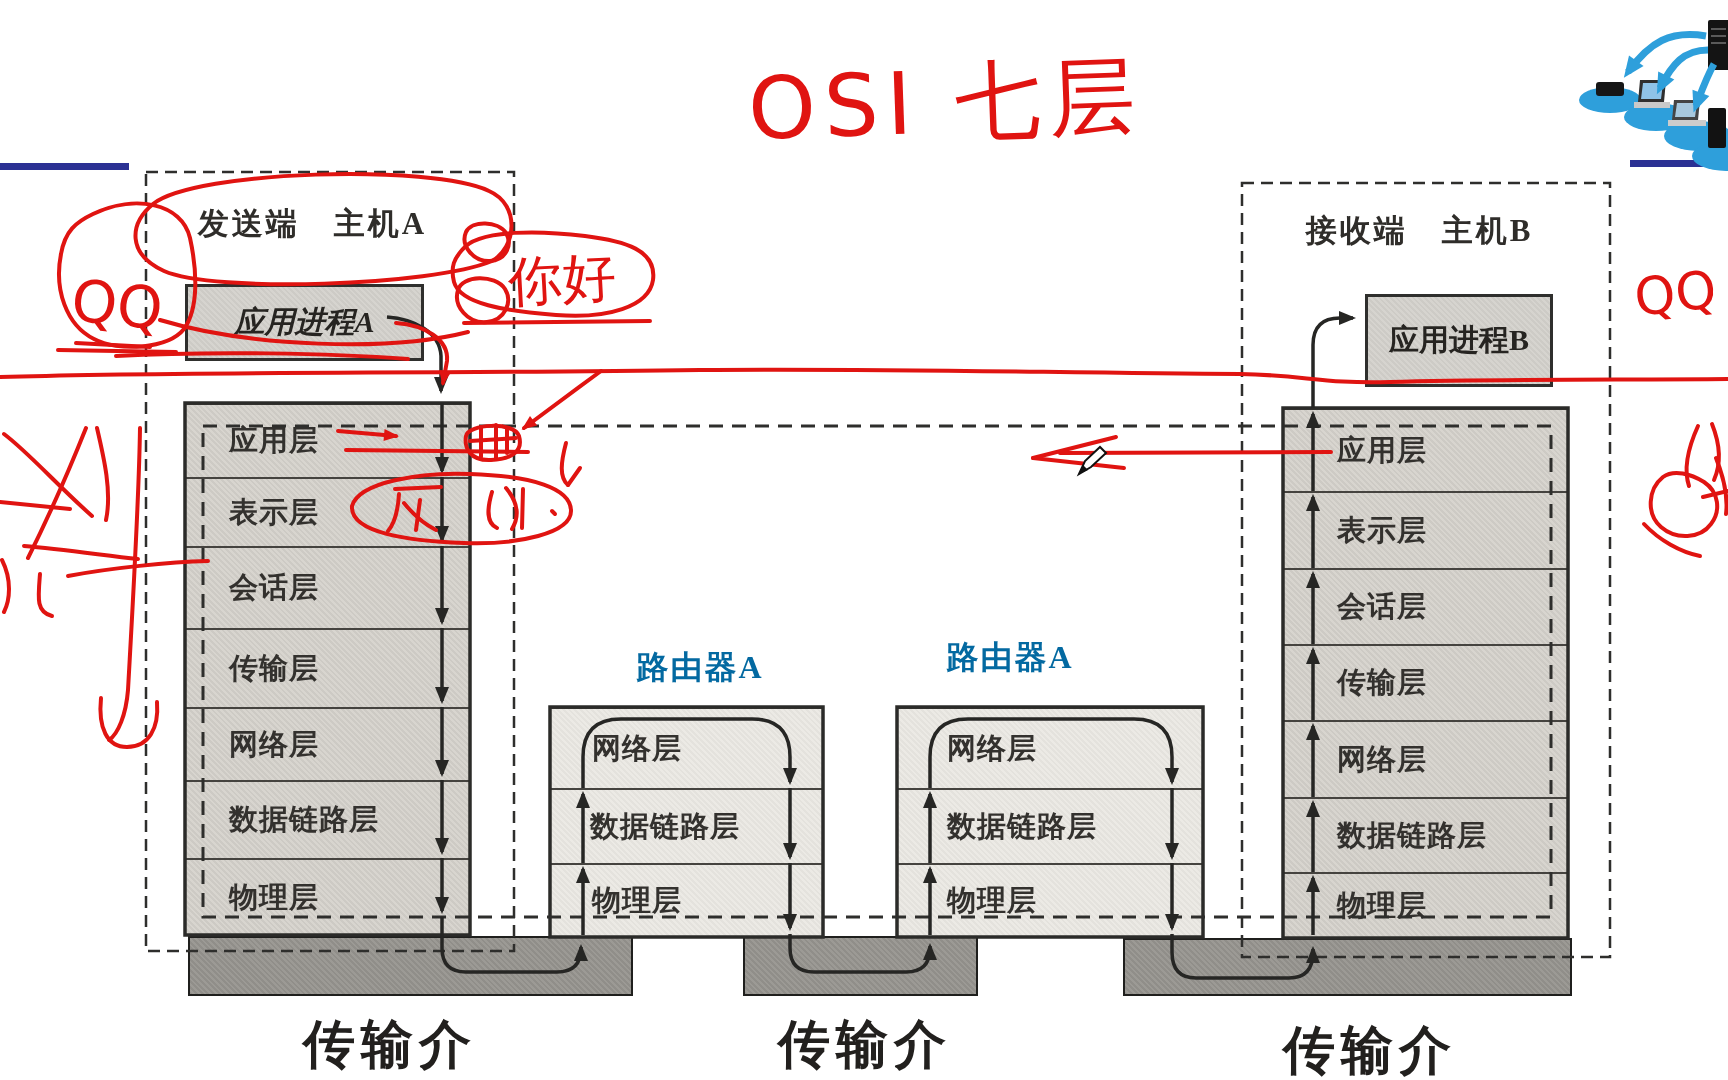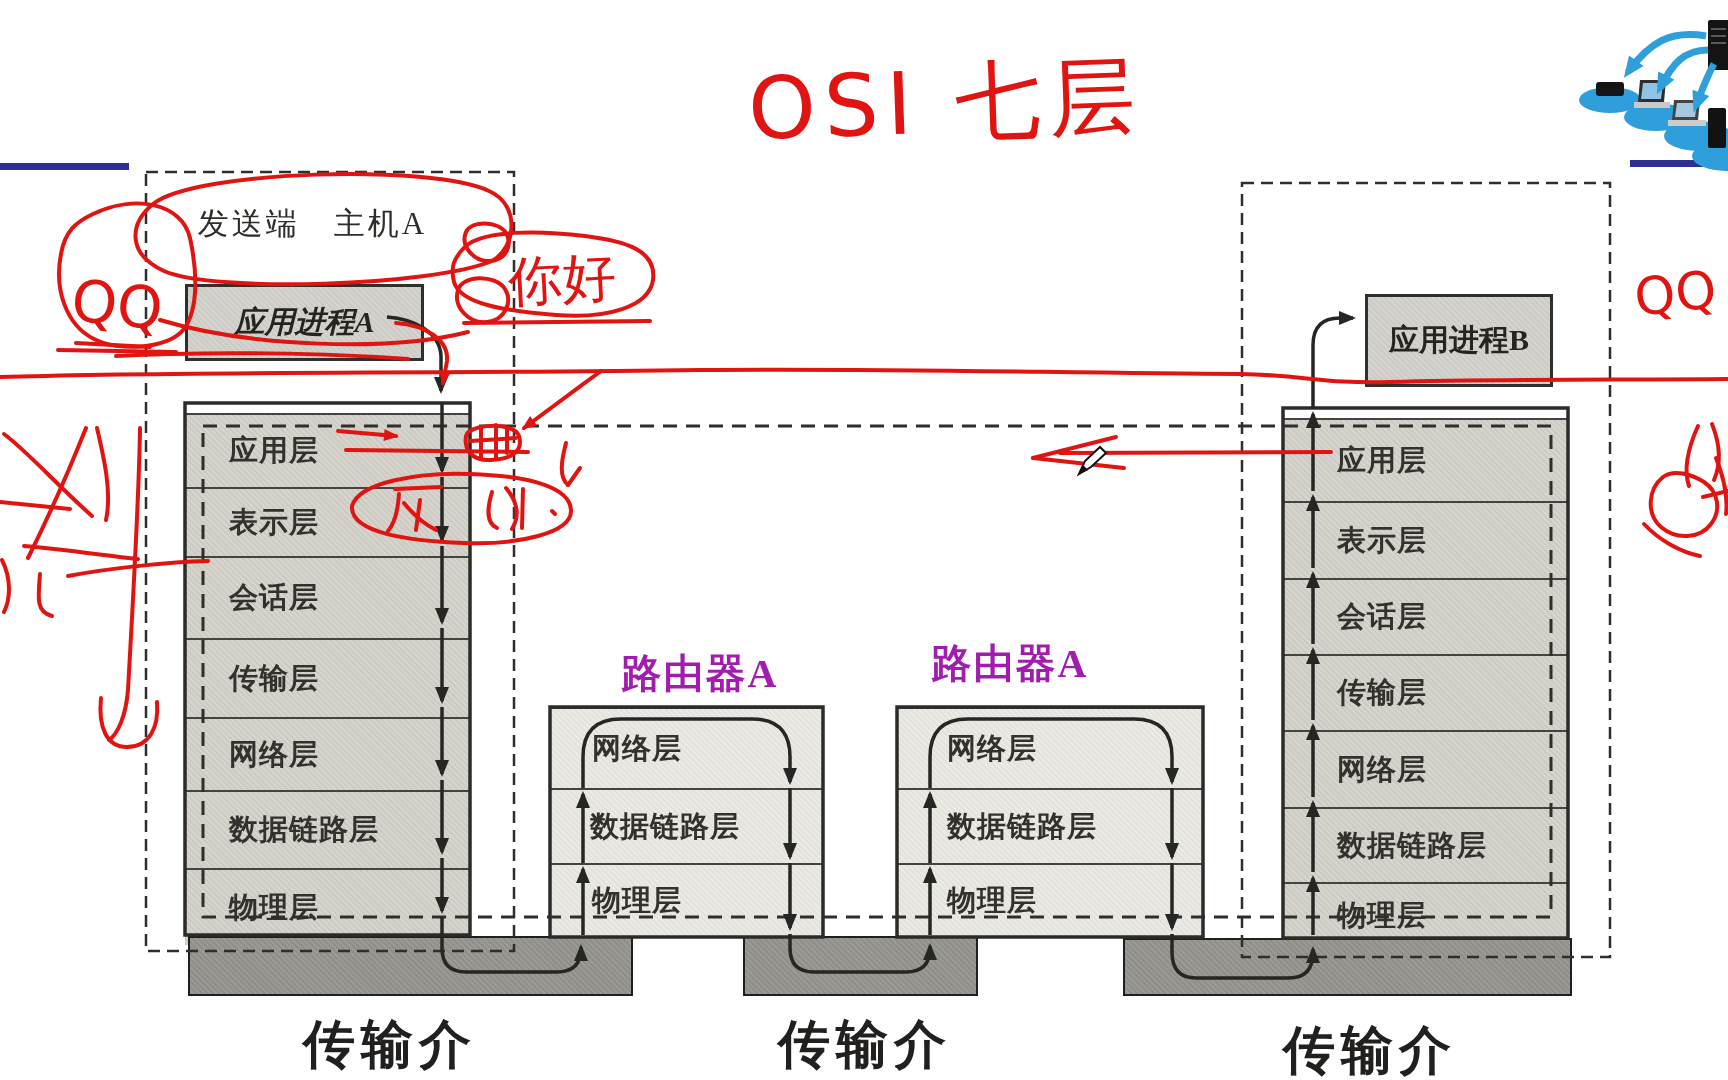--- a/index.html
+++ b/index.html
@@ -3,36 +3,36 @@
 <meta charset="utf-8">
 <style>
   html,body{margin:0;padding:0;background:#fff;}
   .canvas{position:relative;width:1728px;height:1080px;background:#ffffff;overflow:hidden;
           font-family:"DejaVu Sans",sans-serif;}
   .title{position:absolute;left:12px;top:22px;font-size:78px;font-weight:900;color:#2b3193;
          letter-spacing:4px;font-family:"DejaVu Sans",sans-serif;}
   .blue-bar{position:absolute;height:7px;background:#2b3193;}
   .bar-left{left:0;top:163px;width:129px;}
   .bar-right{left:1630px;top:160px;width:98px;}
-  .hdr{position:absolute;font-size:31px;font-weight:normal;color:#2f2d2a;letter-spacing:3px;
+  .hdr{position:absolute;font-size:31px;font-weight:bold;color:#2f2d2a;letter-spacing:3px;
        font-family:"Liberation Serif","DejaVu Serif",serif;text-align:center;}
   .procbox{position:absolute;border:3.5px solid #2f2f2d;box-sizing:border-box;
        background:#d6d4cf;background-image:repeating-linear-gradient(45deg,rgba(0,0,0,.045) 0 2px,transparent 2px 4px);
        display:flex;align-items:center;justify-content:center;font-size:30px;font-weight:bold;color:#262421;
        font-family:"Liberation Serif","DejaVu Serif",serif;}
   .row{position:absolute;box-sizing:border-box;display:flex;align-items:center;
        font-size:29px;font-weight:bold;color:#33312e;border-top:2.5px solid #45433f;
        font-family:"Liberation Serif","DejaVu Serif",serif;letter-spacing:1px;}
-  .host-row{background:#d8d5cf;background-image:repeating-linear-gradient(45deg,rgba(0,0,0,.05) 0 2px,transparent 2px 4px);margin-top:10px;}
+  .host-row{background:#d8d5cf;background-image:repeating-linear-gradient(45deg,rgba(0,0,0,.05) 0 2px,transparent 2px 4px);}
   .router-row{background:#eceae5;background-image:repeating-linear-gradient(45deg,rgba(0,0,0,.035) 0 2px,transparent 2px 4px);}
   .medium{position:absolute;box-sizing:border-box;border:2.5px solid #1f1f1d;background:#9c9a95;
        background-image:repeating-linear-gradient(45deg,rgba(0,0,0,.08) 0 2px,transparent 2px 4px);}
   .medlabel{position:absolute;width:220px;text-align:center;font-size:52px;font-weight:bold;color:#22201e;
        letter-spacing:6px;font-family:"Liberation Serif","DejaVu Serif",serif;}
-  .rtitle{position:absolute;width:180px;text-align:center;font-size:40px;font-weight:bold;color:#a21caf;
+  .rtitle{position:absolute;width:180px;text-align:center;font-size:32px;font-weight:bold;color:#0369a1;
        letter-spacing:2px;font-family:"Liberation Serif","DejaVu Serif",serif;}
   svg.overlay{position:absolute;left:0;top:0;pointer-events:none;}
   .ink{stroke:#e01411;stroke-width:4;fill:none;stroke-linecap:round;stroke-linejoin:round;}
   .flow{stroke:#262624;stroke-width:3.5;fill:none;}
   .rtext{fill:#e01411;font-family:"DejaVu Sans",sans-serif;}
 </style>
 </head>
 <body>
 
 <div class="canvas">
@@ -53,20 +53,21 @@
   <div class="rtitle" style="left:610px;top:646px;">路由器A</div>
   <div class="row router-row" style="left:550px;top:707px;width:273px;height:81px;padding-left:42px;">网络层</div>
   <div class="row router-row" style="left:550px;top:788px;width:273px;height:75px;padding-left:40px;">数据链路层</div>
   <div class="row router-row" style="left:550px;top:863px;width:273px;height:74px;padding-left:42px;">物理层</div>
 
   <div class="rtitle" style="left:920px;top:636px;">路由器A</div>
   <div class="row router-row" style="left:897px;top:707px;width:306px;height:81px;padding-left:50px;">网络层</div>
   <div class="row router-row" style="left:897px;top:788px;width:306px;height:75px;padding-left:50px;">数据链路层</div>
   <div class="row router-row" style="left:897px;top:863px;width:306px;height:74px;padding-left:50px;">物理层</div>
 
+  <div class="hdr" style="left:1272px;top:210px;width:295px;">接收端　主机B</div>
   <div class="procbox" style="left:1365px;top:294px;width:188px;height:93px;">应用进程B</div>
   <div class="row host-row" style="left:1283px;top:408px;width:285px;height:83px;padding-left:54px;">应用层</div>
   <div class="row host-row" style="left:1283px;top:491px;width:285px;height:77px;padding-left:54px;">表示层</div>
   <div class="row host-row" style="left:1283px;top:568px;width:285px;height:76px;padding-left:54px;">会话层</div>
   <div class="row host-row" style="left:1283px;top:644px;width:285px;height:76px;padding-left:54px;">传输层</div>
   <div class="row host-row" style="left:1283px;top:720px;width:285px;height:77px;padding-left:54px;">网络层</div>
   <div class="row host-row" style="left:1283px;top:797px;width:285px;height:75px;padding-left:54px;">数据链路层</div>
   <div class="row host-row" style="left:1283px;top:872px;width:285px;height:66px;padding-left:54px;">物理层</div>
 
   <div class="medium" style="left:188px;top:936px;width:445px;height:60px;"></div>

